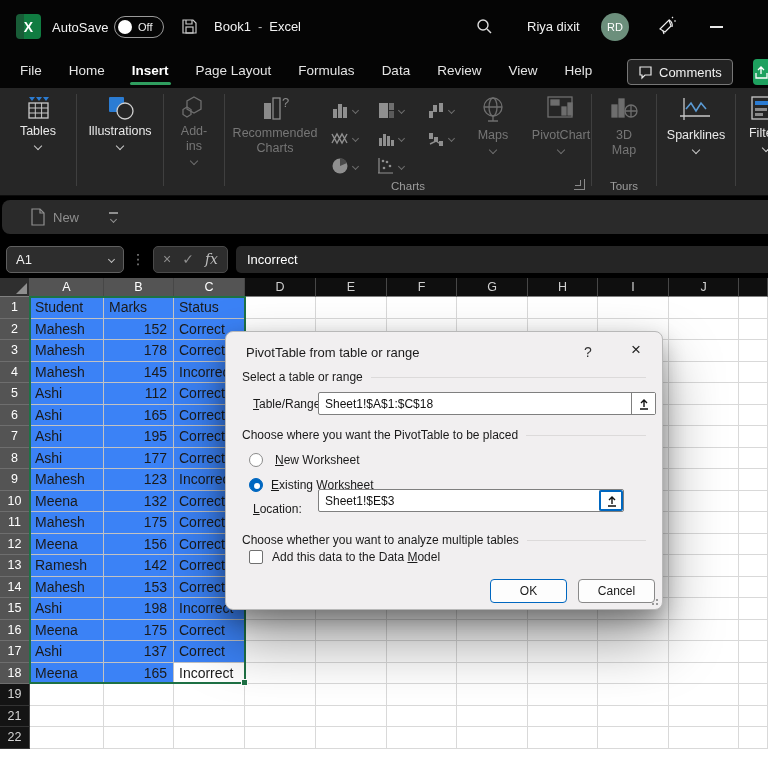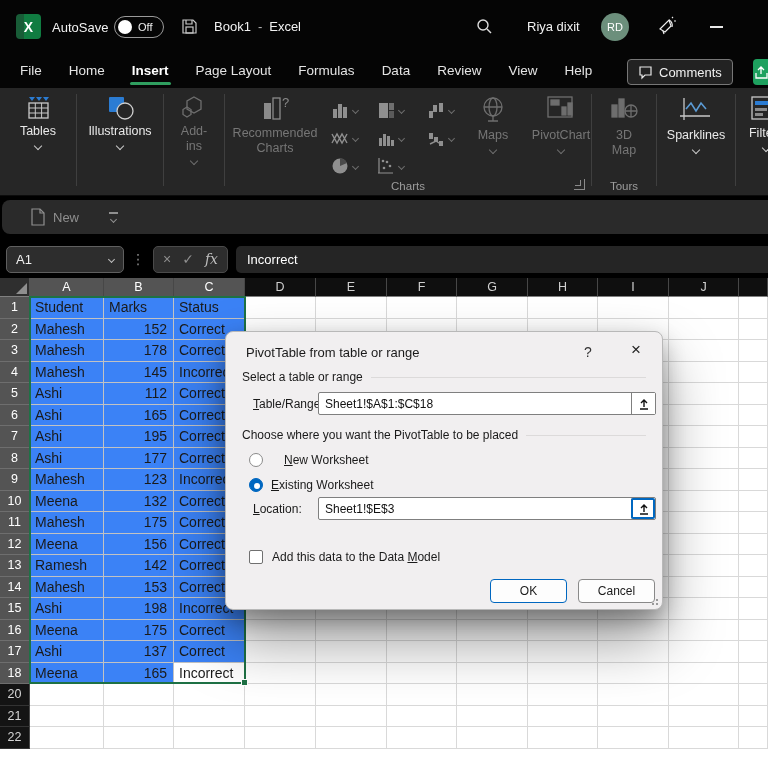--- a/index.html
+++ b/index.html
@@ -670,21 +670,21 @@
         <div class="cell" style="width:71px"></div>
         <div class="cell" style="width:71px"></div>
         <div class="cell" style="width:70px"></div>
         <div class="cell" style="width:71px"></div>
         <div class="cell" style="width:70px"></div>
         <div class="cell" style="width:71px"></div>
         <div class="cell" style="width:70px"></div>
         <div class="cell" style="width:29px"></div>
       </div>
       <div class="srow" style="height:21.5px">
-        <div class="rh">20</div>
+        <div class="rh">19</div>
         <div class="cell" style="width:74px"></div>
         <div class="cell num" style="width:70px"></div>
         <div class="cell" style="width:71px"></div>
         <div class="cell" style="width:71px"></div>
         <div class="cell" style="width:71px"></div>
         <div class="cell" style="width:70px"></div>
         <div class="cell" style="width:71px"></div>
         <div class="cell" style="width:70px"></div>
         <div class="cell" style="width:71px"></div>
         <div class="cell" style="width:70px"></div>
@@ -743,41 +743,45 @@
           <path d="M6 9 V2 M3 5 L6 2 L9 5 M2 11 H10"></path>
         </svg>
       </div>
     </div>
 
     <div class="sec dabs" style="top:96px">
       <span>Choose where you want the PivotTable to be placed</span>
         <div class="line"></div>
     </div>
 
-    <div class="dabs" style="left:23px; top:121px; display:flex; align-items:center; gap:21px">
+    <div class="dabs" style="left:23px; top:121px; display:flex; align-items:center; gap:12px">
       <div class="radio"></div>
       <span><span class="accel">N</span><span>ew Worksheet</span></span>
     </div>
     <div class="dabs" style="left:23px; top:146px; display:flex; align-items:center; gap:8px">
       <div class="radio on"></div>
       <span><span class="accel">E</span><span>xisting Worksheet</span></span>
     </div>
 
     <div class="dabs" style="left:27px; top:170px">
       <span class="accel">L</span><span>ocation:</span>
     </div>
-    <div class="dinput dabs" style="left:92px; top:165px; width:338px; height:23px">
+    <div class="dinput dabs" style="left:92px; top:157px; width:306px; height:23px">
       <div class="val">Sheet1!$E$3</div>
       <div class="picker focused">
         <svg width="12" height="12" viewBox="0 0 12 12" fill="none" stroke="#111" stroke-width="1.4">
           <path d="M6 9 V2 M3 5 L6 2 L9 5 M2 11 H10"></path>
         </svg>
       </div>
     </div>
 
+    <div class="sec dabs" style="top:201px">
+      <span>Choose whether you want to analyze multiple tables</span>
+        <div class="line"></div>
+    </div>
 
     <div class="dabs" style="left:23px; top:218px; display:flex; align-items:center; gap:9px">
       <div class="cbox"></div>
       <span><span>Add this data to the Data </span><span class="accel">M</span><span>odel</span></span>
     </div>
 
     <div class="dbtn dabs" id="ok-button">OK</div>
     <div class="dbtn dabs" id="cancel-button">Cancel</div>
     <div class="dabs" id="resize-grip">
       <i style="right:0;bottom:0"></i>

